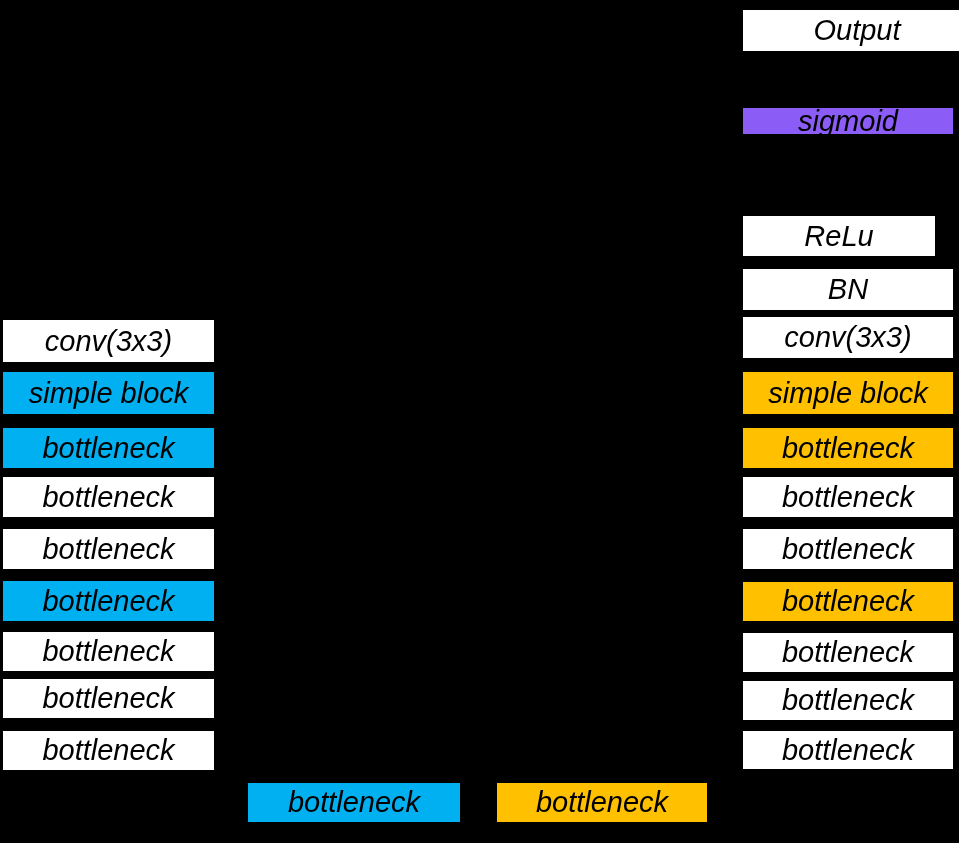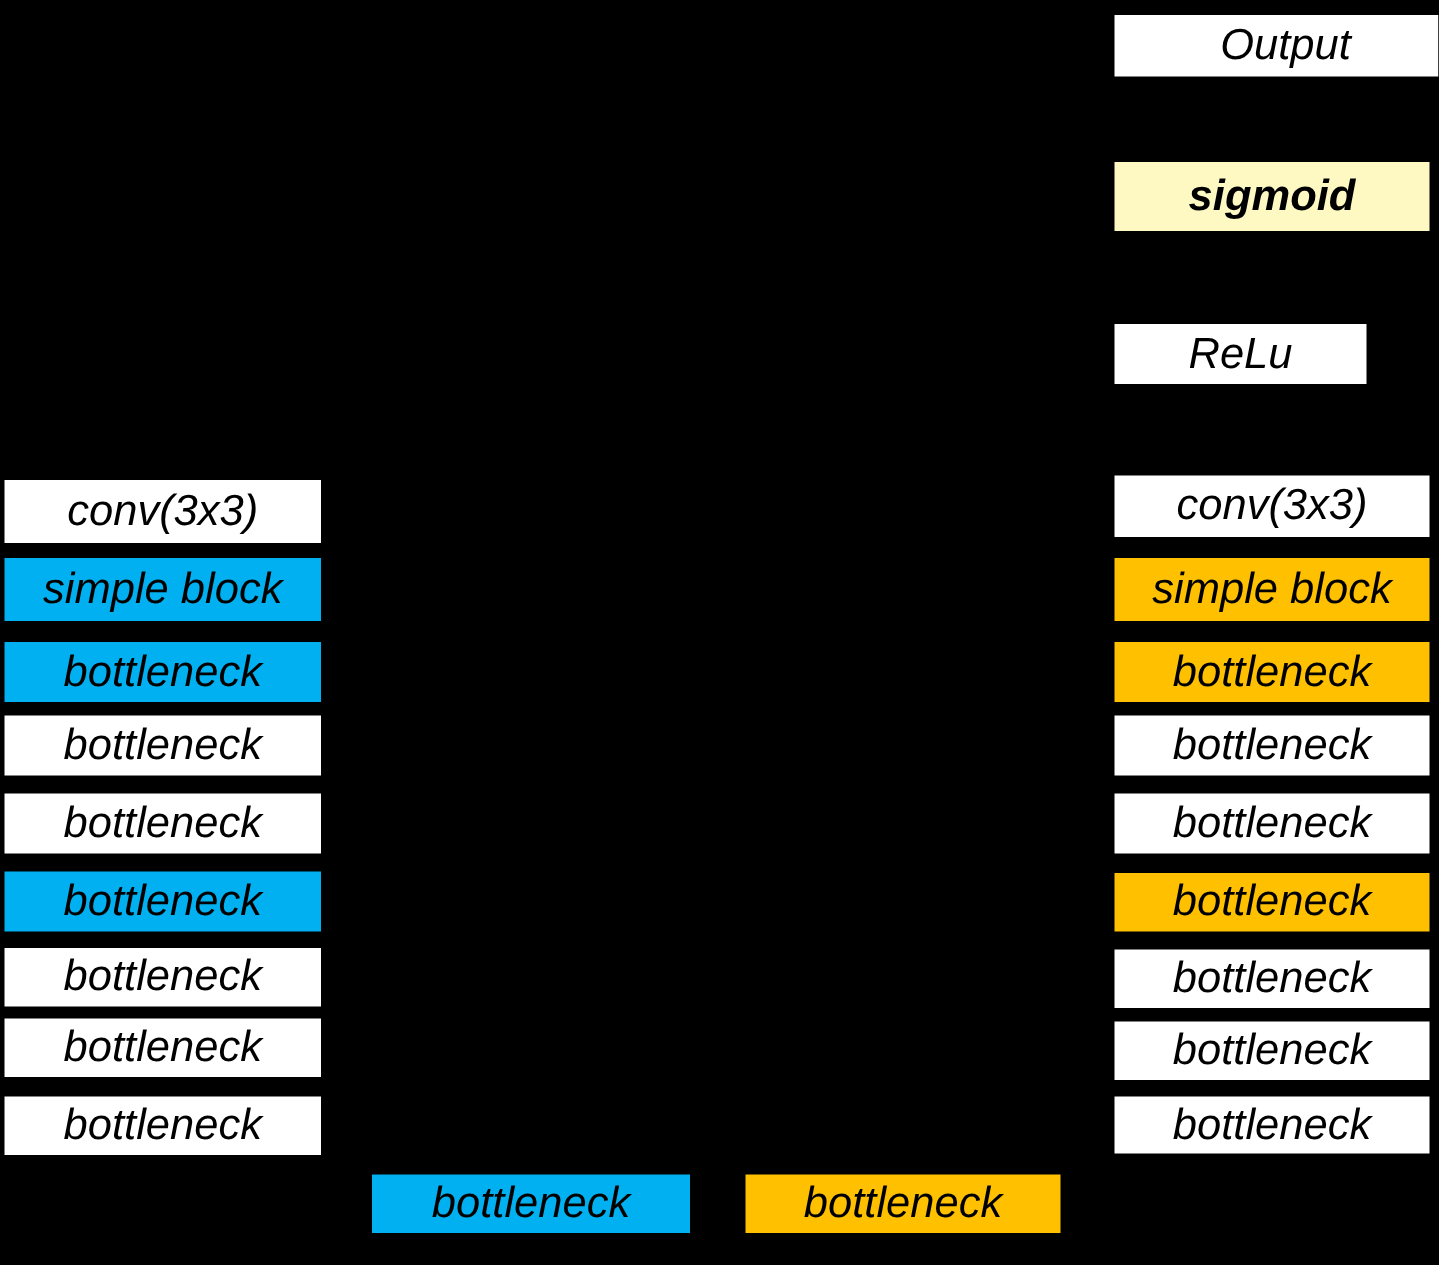--- a/index.html
+++ b/index.html
@@ -38,22 +38,23 @@
   <div class="block" style="left: 3px; top: 372px; width: 211px; height: 42px; background-color: rgb(0, 176, 240);">simple block</div>
   <div class="block" style="left: 3px; top: 428px; width: 211px; height: 40px; background-color: rgb(0, 176, 240);">bottleneck</div>
   <div class="block" style="left: 3px; top: 477px; width: 211px; height: 40px; background-color: rgb(255, 255, 255);">bottleneck</div>
   <div class="block" style="left: 3px; top: 529px; width: 211px; height: 40px; background-color: rgb(255, 255, 255);">bottleneck</div>
   <div class="block" style="left: 3px; top: 581px; width: 211px; height: 40px; background-color: rgb(0, 176, 240);">bottleneck</div>
   <div class="block" style="left: 3px; top: 632px; width: 211px; height: 39px; background-color: rgb(255, 255, 255);">bottleneck</div>
   <div class="block" style="left: 3px; top: 679px; width: 211px; height: 39px; background-color: rgb(255, 255, 255);">bottleneck</div>
   <div class="block" style="left: 3px; top: 731px; width: 211px; height: 39px; background-color: rgb(255, 255, 255);">bottleneck</div>
 
   <div class="block" style="left: 743px; top: 10px; width: 228px; height: 41px; background-color: rgb(255, 255, 255);">Output</div>
-  <div class="block" style="left: 743px; top: 108px; width: 210px; height: 46px; background-color: #fef9c3; font-weight: bold;">sigmoid</div>
-  <div class="block" style="left: 743px; top: 216px; width: 168px; height: 40px; background-color: rgb(255, 255, 255);">ReLu</div>
+  <div class="block" style="left: 743px; top: 108px; width: 210px; height: 26px; background-color: #8b5cf6;">sigmoid</div>
+  <div class="block" style="left: 743px; top: 216px; width: 192px; height: 40px; background-color: rgb(255, 255, 255);">ReLu</div>
+  <div class="block" style="left: 743px; top: 269px; width: 210px; height: 41px; background-color: rgb(255, 255, 255);">BN</div>
   <div class="block" style="left: 743px; top: 317px; width: 210px; height: 41px; background-color: rgb(255, 255, 255);">conv(3x3)</div>
   <div class="block" style="left: 743px; top: 372px; width: 210px; height: 42px; background-color: rgb(255, 192, 0);">simple block</div>
   <div class="block" style="left: 743px; top: 428px; width: 210px; height: 40px; background-color: rgb(255, 192, 0);">bottleneck</div>
   <div class="block" style="left: 743px; top: 477px; width: 210px; height: 40px; background-color: rgb(255, 255, 255);">bottleneck</div>
   <div class="block" style="left: 743px; top: 529px; width: 210px; height: 40px; background-color: rgb(255, 255, 255);">bottleneck</div>
   <div class="block" style="left: 743px; top: 582px; width: 210px; height: 39px; background-color: rgb(255, 192, 0);">bottleneck</div>
   <div class="block" style="left: 743px; top: 633px; width: 210px; height: 39px; background-color: rgb(255, 255, 255);">bottleneck</div>
   <div class="block" style="left: 743px; top: 681px; width: 210px; height: 39px; background-color: rgb(255, 255, 255);">bottleneck</div>
   <div class="block" style="left: 743px; top: 731px; width: 210px; height: 38px; background-color: rgb(255, 255, 255);">bottleneck</div>
 

